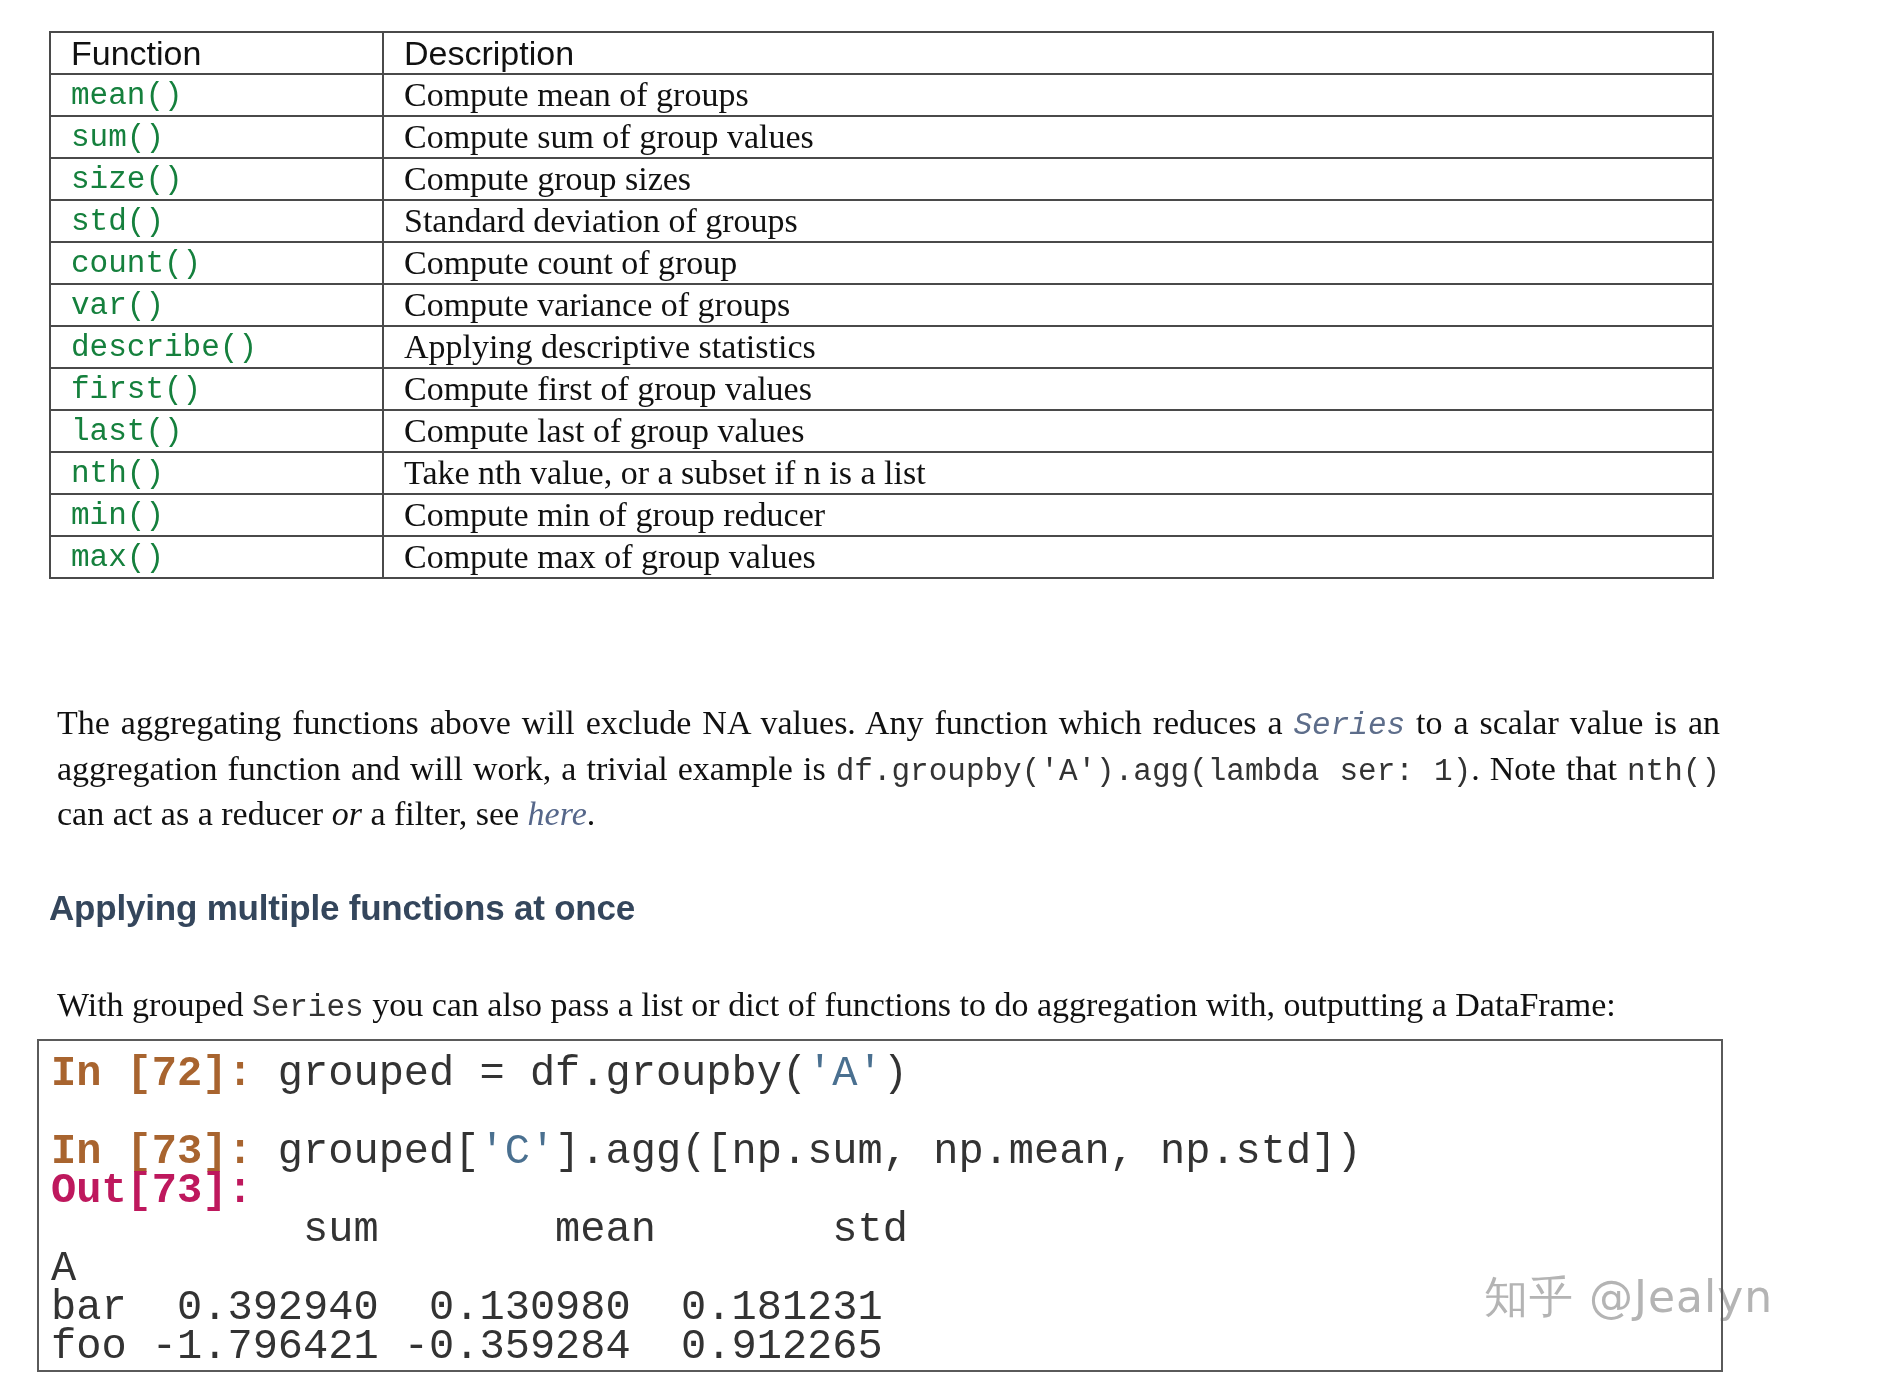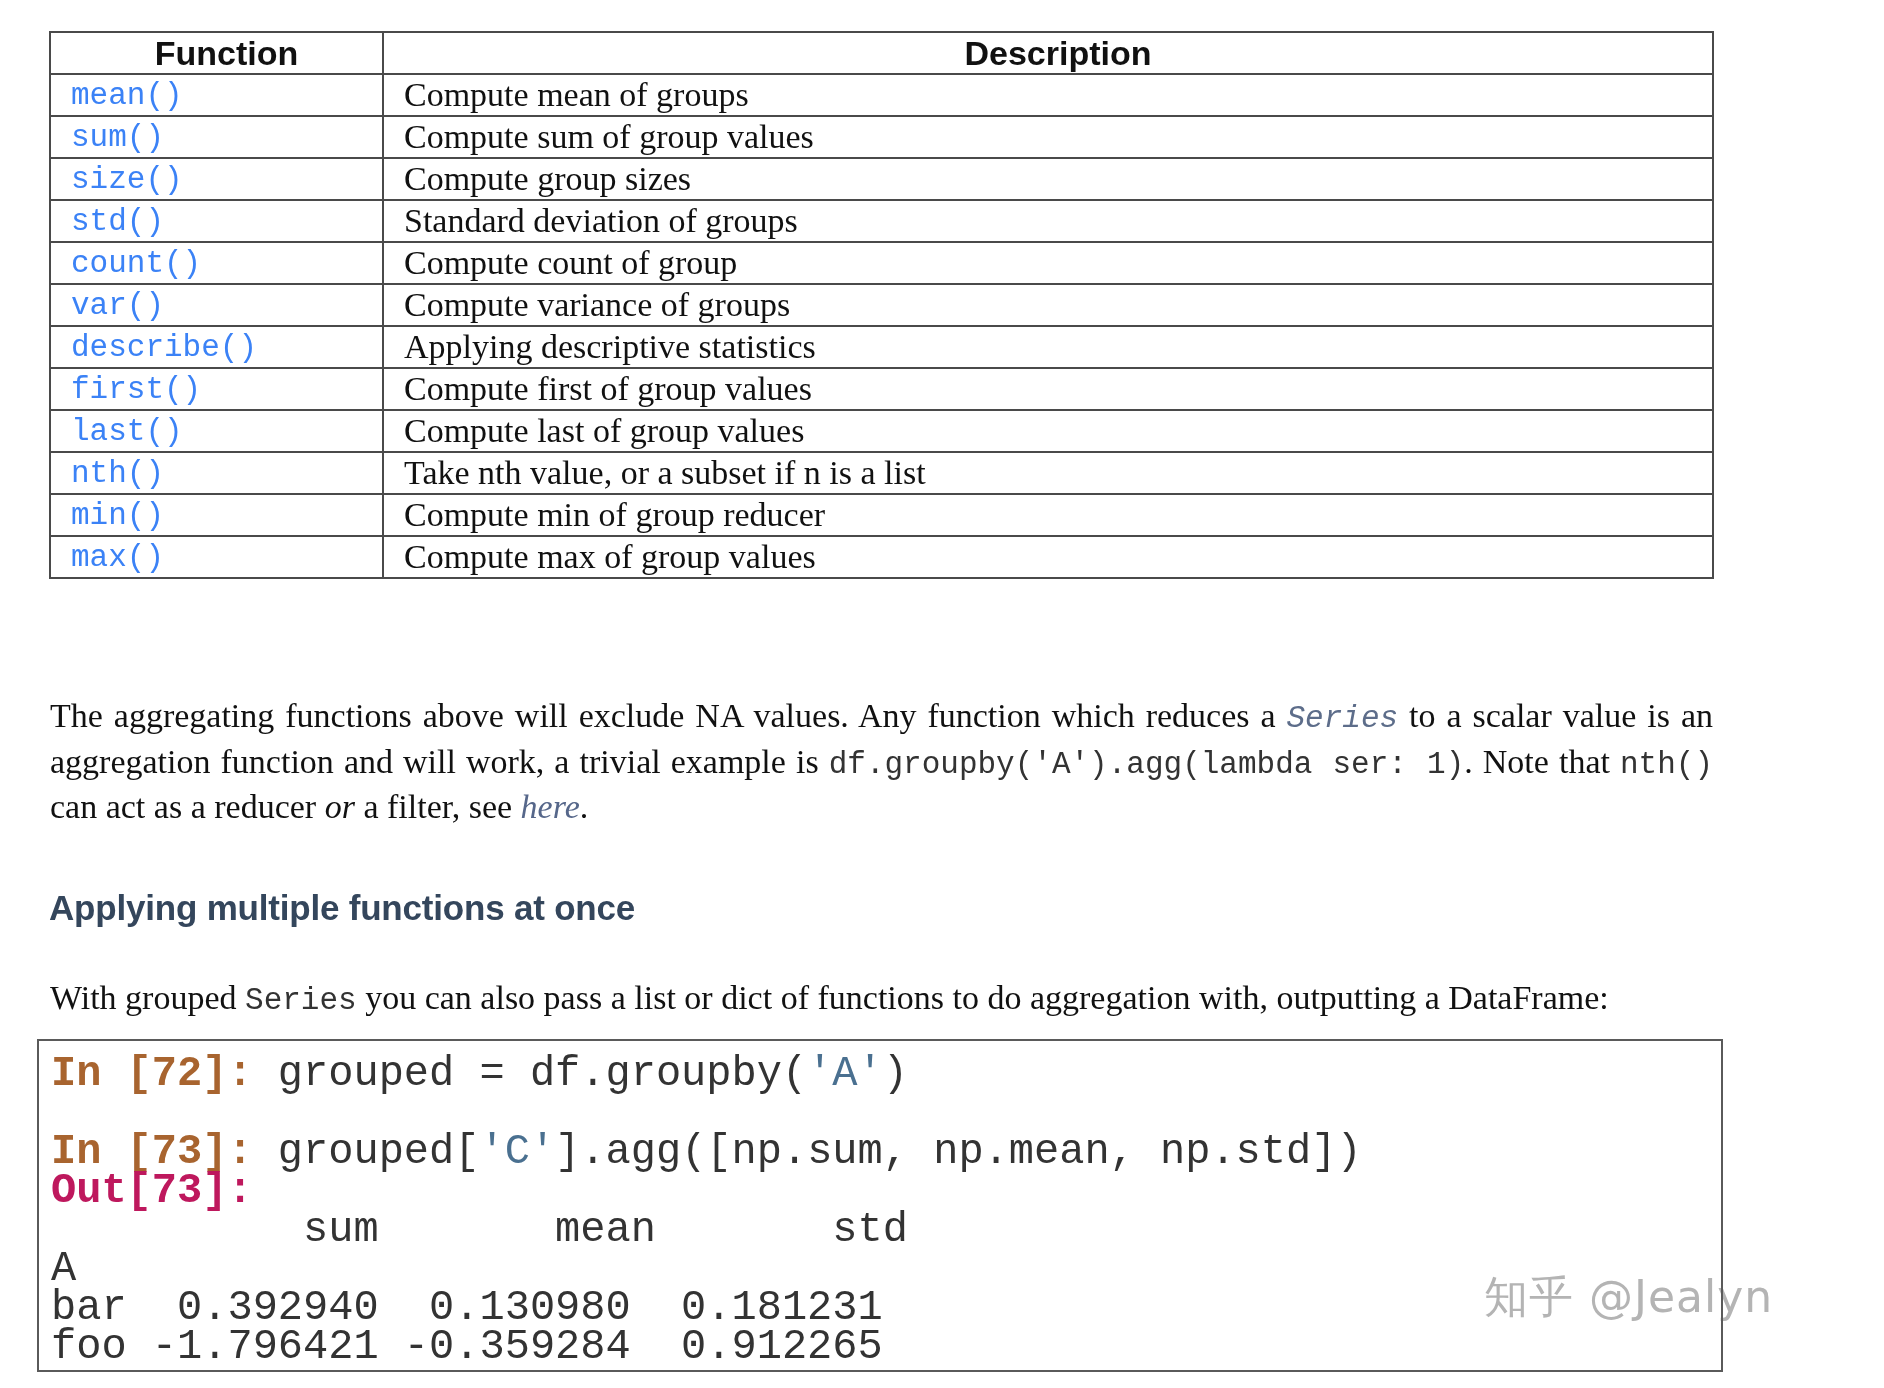--- a/index.html
+++ b/index.html
@@ -28,51 +28,51 @@
     border: 2px solid #4a4a4a;
     height: 40px;
     padding: 0;
     vertical-align: middle;
     white-space: nowrap;
     overflow: hidden;
   }
   .func-table col.c1 { width: 333px; }
   .func-table col.c2 { width: 1330px; }
   .func-table th {
-    text-align: center;
-    font-weight: bold;
+    text-align: left;
+    font-weight: normal;
     font-family: "Liberation Sans", "DejaVu Sans", sans-serif;
     font-size: 34px;
     color: #111;
   }
   .func-table th.c1, .func-table td.c1 { padding-left: 20px; }
   .func-table th.c2, .func-table td.c2 { padding-left: 20px; }
   .func-table td.c1 {
     font-family: "Liberation Mono", "DejaVu Sans Mono", monospace;
     font-size: 31px;
-    color: #3b82f6;
+    color: #15803d;
   }
   .func-table td.c2 {
     font-family: "Liberation Serif", "DejaVu Serif", serif;
     font-size: 34px;
     color: #111;
   }
 
   
   .para {
     position: absolute;
     left: 49px;
     width: 1663px;
     font-family: "Liberation Serif", "DejaVu Serif", serif;
     font-size: 34px;
     line-height: 42.5px;
     color: #111;
     text-align: justify;
     text-align-last: left;
-    margin: 1px;
+    margin: 8px;
   }
   .para .code {
     font-family: "Liberation Mono", "DejaVu Sans Mono", monospace;
     font-size: 31px;
     color: #333;
   }
   .para .link-code {
     font-family: "Liberation Mono", "DejaVu Sans Mono", monospace;
     font-style: italic;
     font-size: 31px;

